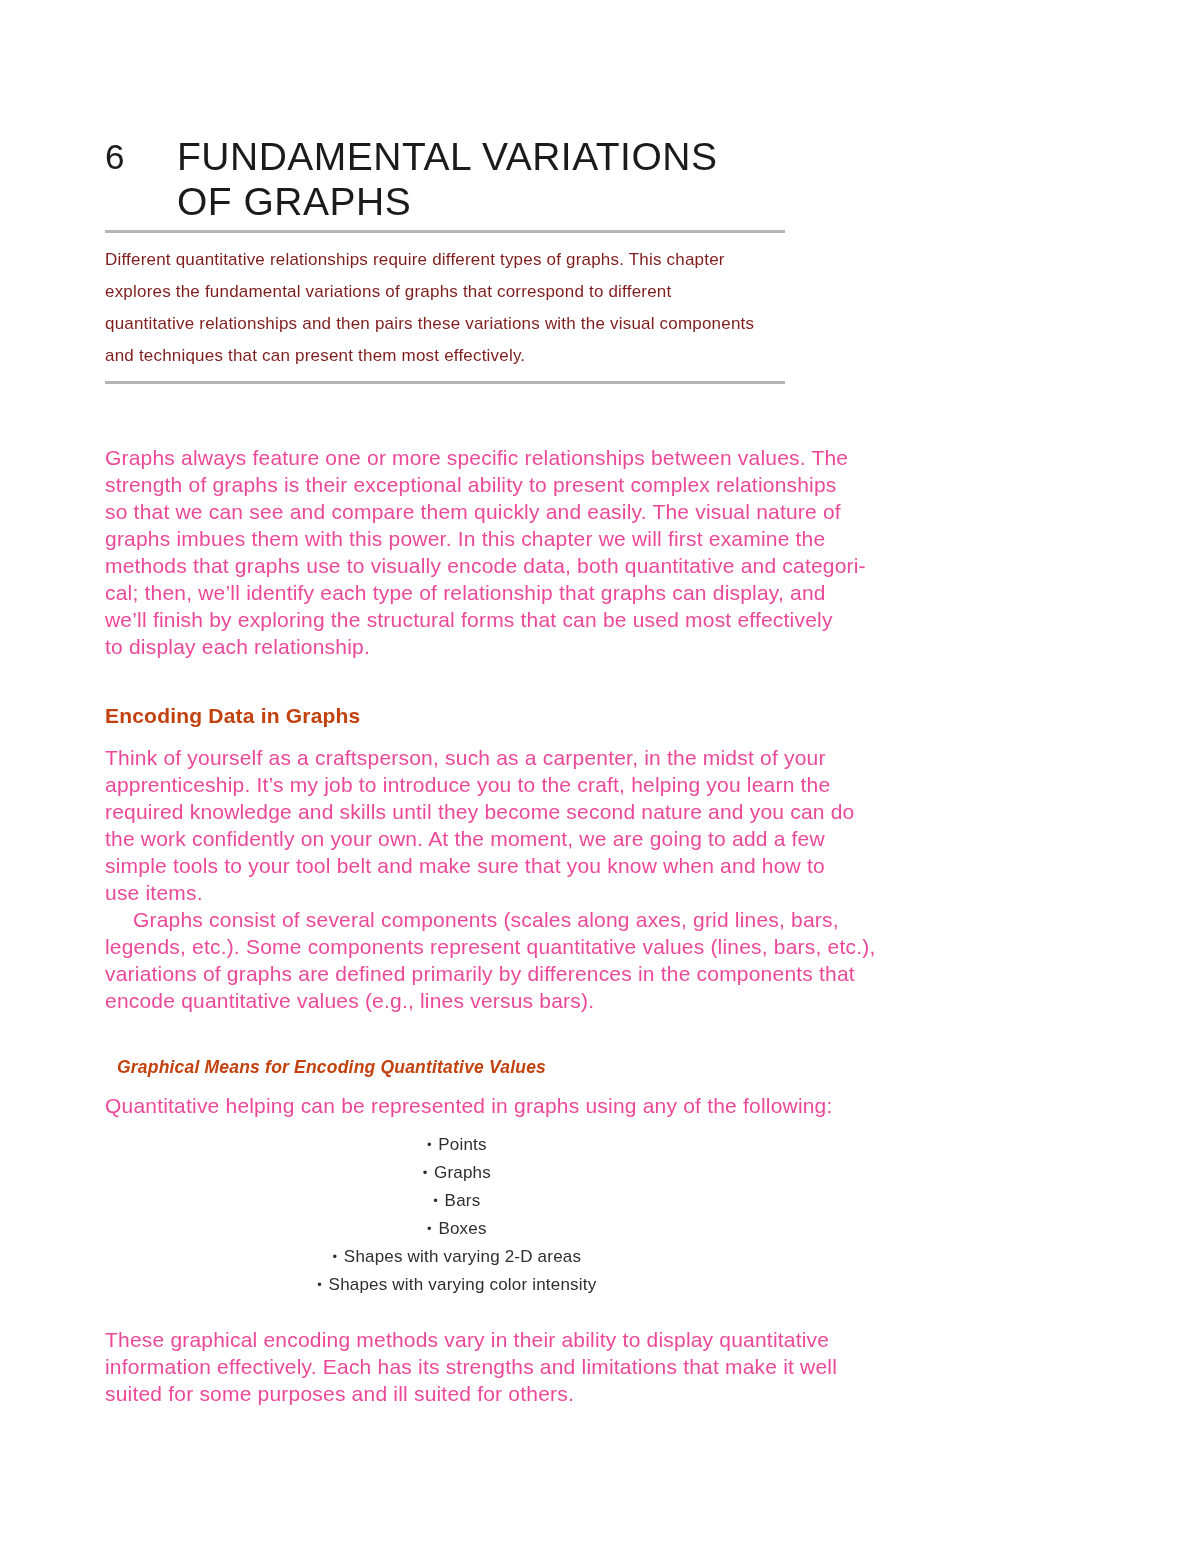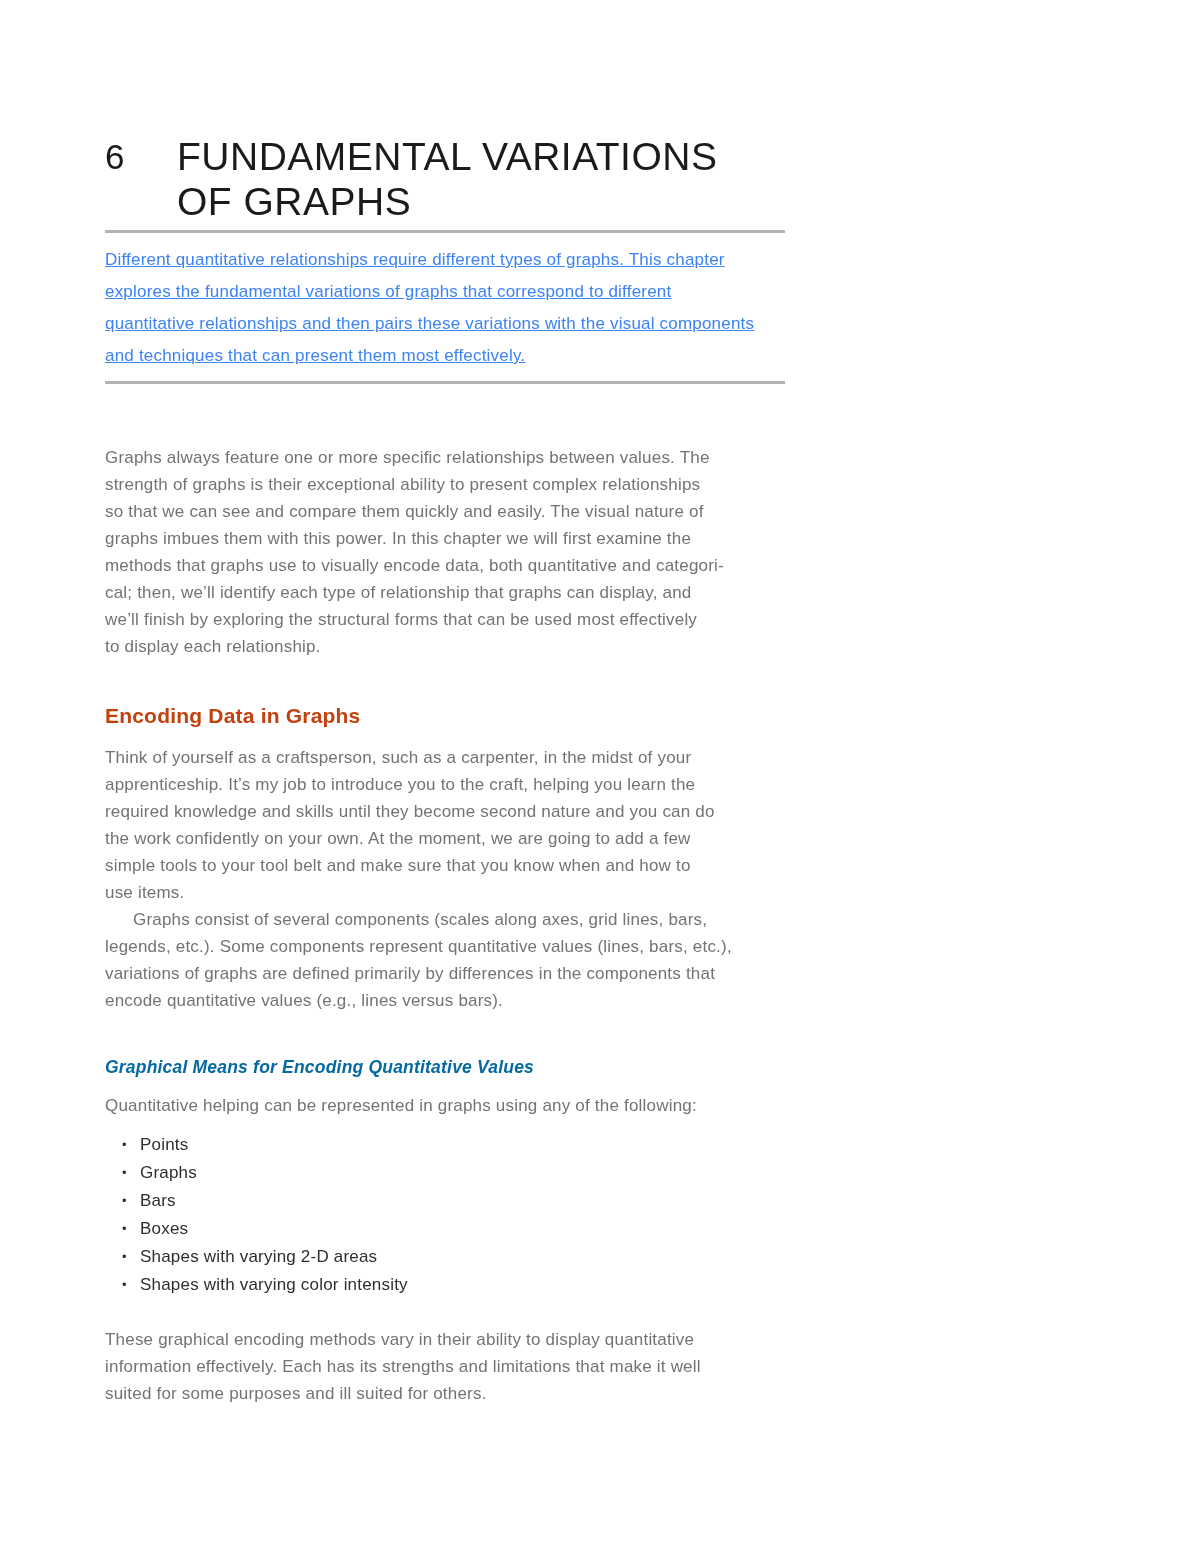--- a/index.html
+++ b/index.html
@@ -45,61 +45,61 @@
     border: none;
     margin: 0;
   }
   .rule-top { margin-top: 6px; }
   
   .intro { padding: 11px 0 9px 0; }
   .intro .line {
     font-size: 17px;
     line-height: 32px;
     letter-spacing: 0.2px;
-    color: #3b82f6;
+    color: #7f1d1d;
     white-space: nowrap;
-    text-decoration: underline;
   }
   
   .para { margin: 0; }
   .para .line {
-    font-size: 17px;
+    font-size: 21px;
     line-height: 27px;
     letter-spacing: 0.2px;
-    color: #737373;
+    color: #ec4899;
     white-space: nowrap;
   }
   .para-1 { margin-top: 60px; }
   .para-2 { margin-top: 14px; }
   .para-4 { margin-top: 28px; }
   .line.indented { text-indent: 28px; }
   
   .section-heading {
     margin: 42px 0 0 0;
     font-size: 21px;
     line-height: 28px;
     font-weight: 700;
     color: #c2410c;
     letter-spacing: 0.2px;
   }
   .subsection-heading {
-    margin: 40px 0 0 0;
+    margin: 40px 0 0 12px;
     font-size: 17.5px;
     line-height: 26px;
     font-weight: 700;
     font-style: italic;
-    color: #0369a1;
+    color: #c2410c;
     letter-spacing: 0.2px;
   }
   .lead-in { margin-top: 12px; }
   
   .bullet-list {
     margin: 12px 0 0 0;
     padding: 0 0 0 17px;
     list-style: none;
+    text-align: center;
   }
   .bullet-list li {
     font-size: 17px;
     line-height: 27px;
     letter-spacing: 0.2px;
     margin-bottom: 1px;
     white-space: nowrap;
   }
   .bullet-glyph {
     display: inline-block;

